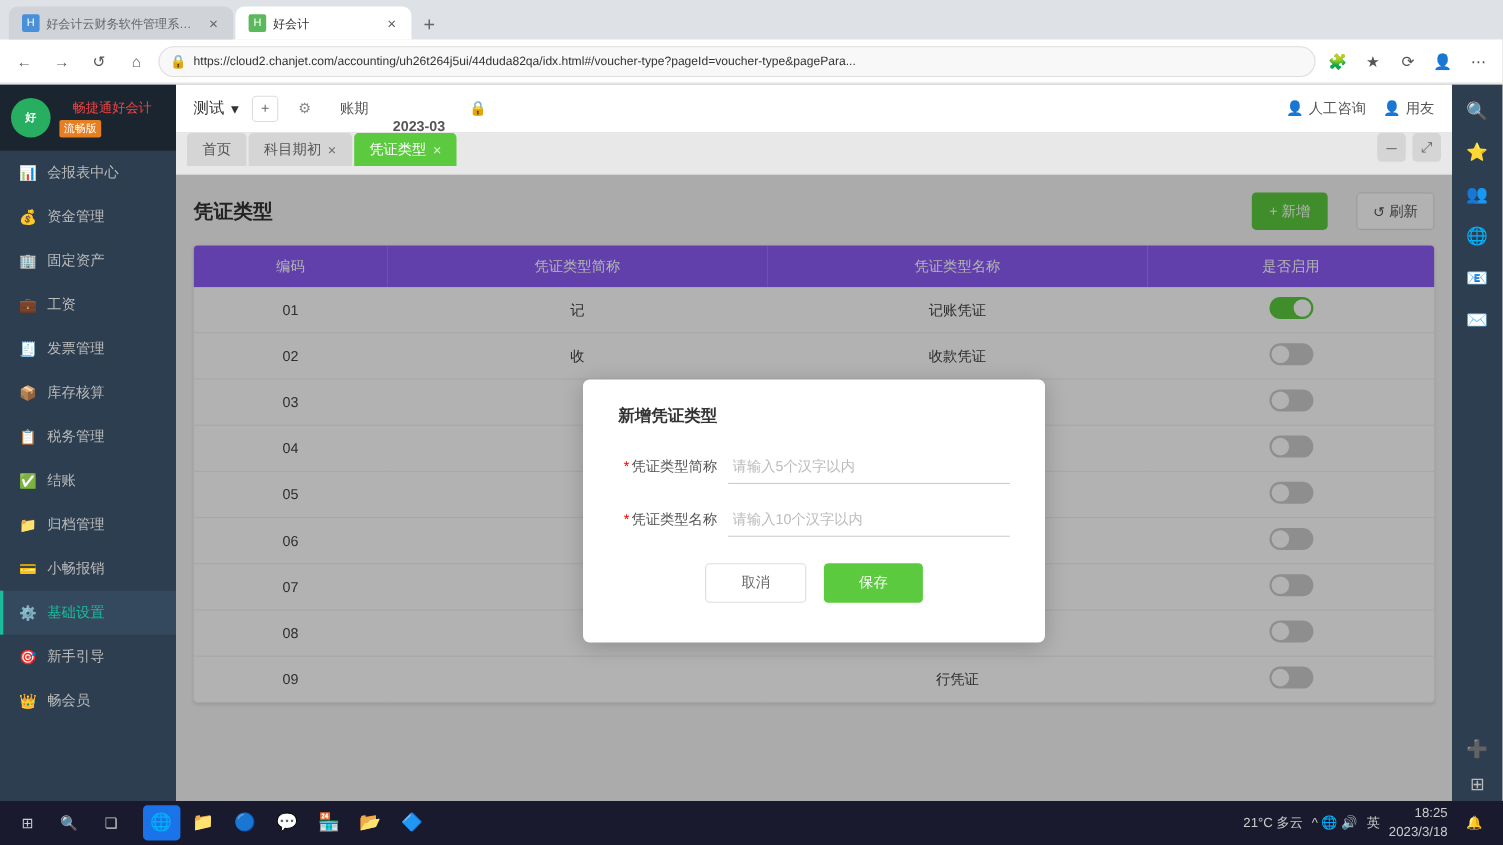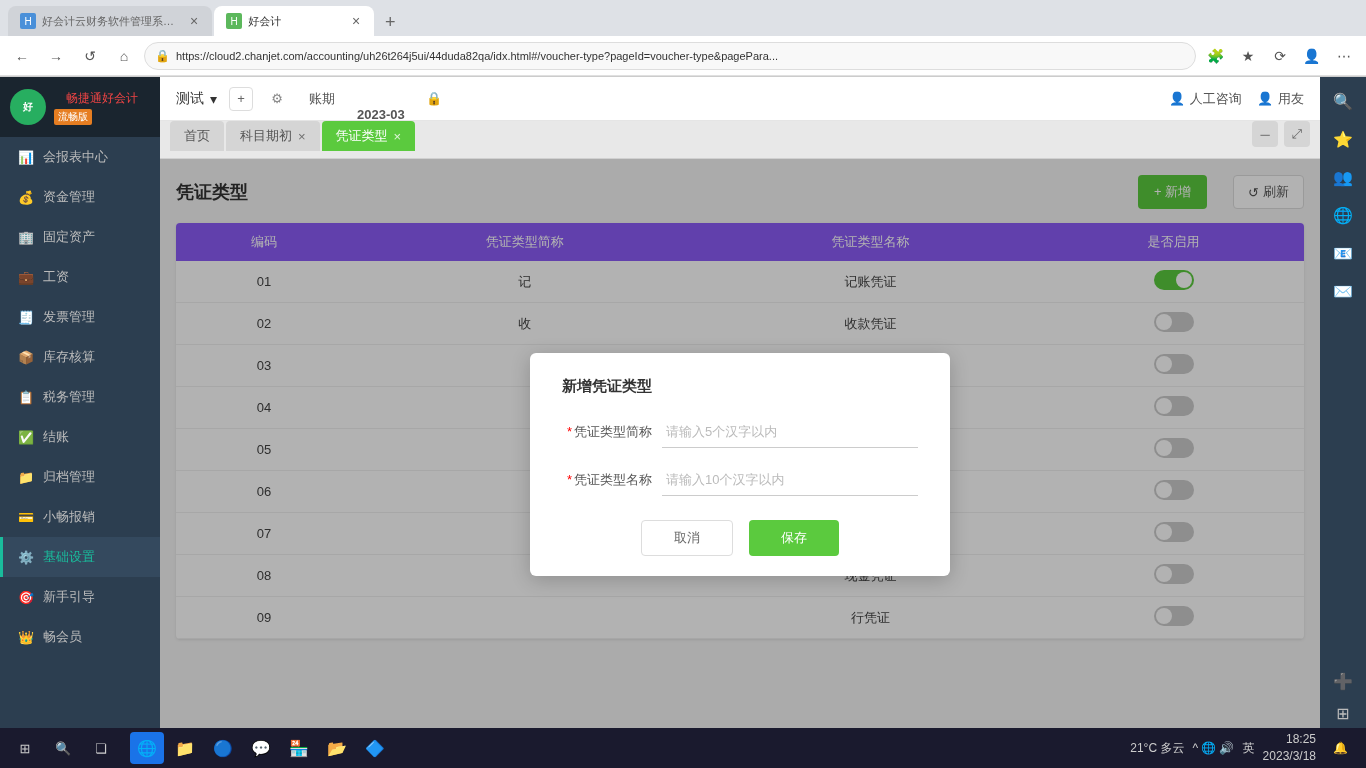--- a/index.html
+++ b/index.html
@@ -76,21 +76,21 @@
     .toggle-on::after { right: 2px; }
     .toggle-off::after { left: 2px; }
 
     
     .right-sidebar { width: 46px; background: #2c3e50; display: flex; flex-direction: column; align-items: center; padding: 8px 0; gap: 6px; flex-shrink: 0; }
     .right-btn { width: 32px; height: 32px; border-radius: 6px; display: flex; align-items: center; justify-content: center; cursor: pointer; color: #bbb; font-size: 16px; }
     .right-btn.active { color: #5bca3e; }
 
     
     .modal-overlay { position: absolute; inset: 0; background: rgba(0,0,0,0.3); display: flex; align-items: center; justify-content: center; z-index: 100; }
-    .modal { background: white; border-radius: 6px; padding: 24px 32px 20px; width: 420px; box-shadow: 0 4px 20px rgba(0,0,0,0.2); }
+    .modal { background: white; border-radius: 6px; padding: 24px 32px 36px; width: 420px; box-shadow: 0 4px 20px rgba(0,0,0,0.2); }
     .modal-title { font-size: 15px; font-weight: bold; color: #333; margin-bottom: 20px; }
     .modal-field { margin-bottom: 16px; display: flex; align-items: center; }
     .modal-field-label { font-size: 13px; color: #555; width: 90px; text-align: right; flex-shrink: 0; margin-right: 10px; }
     .modal-field-label::before { content: '*'; color: red; margin-right: 2px; }
     .modal-input { flex: 1; height: 32px; border: none; border-bottom: 1px solid #ccc; outline: none; font-size: 13px; color: #333; padding: 0 4px; }
     .modal-input::placeholder { color: #bbb; }
     .modal-actions { display: flex; justify-content: center; gap: 16px; margin-top: 24px; }
     .btn-cancel { background: white; color: #666; border: 1px solid #ddd; padding: 8px 32px; border-radius: 4px; cursor: pointer; font-size: 13px; }
     .btn-save { background: #5bca3e; color: white; border: none; padding: 8px 32px; border-radius: 4px; cursor: pointer; font-size: 13px; }
 

